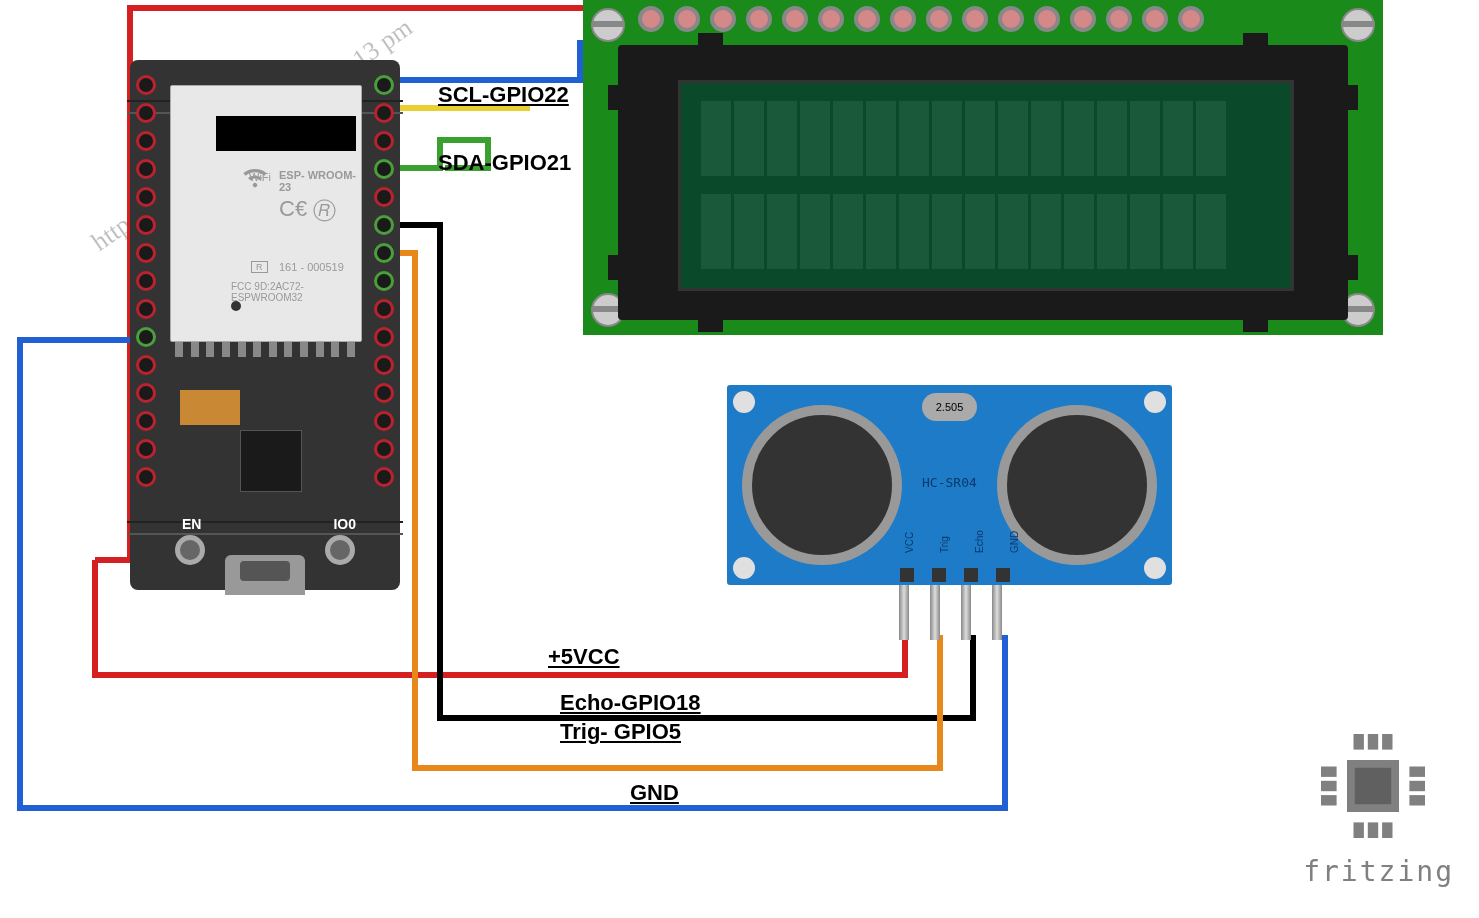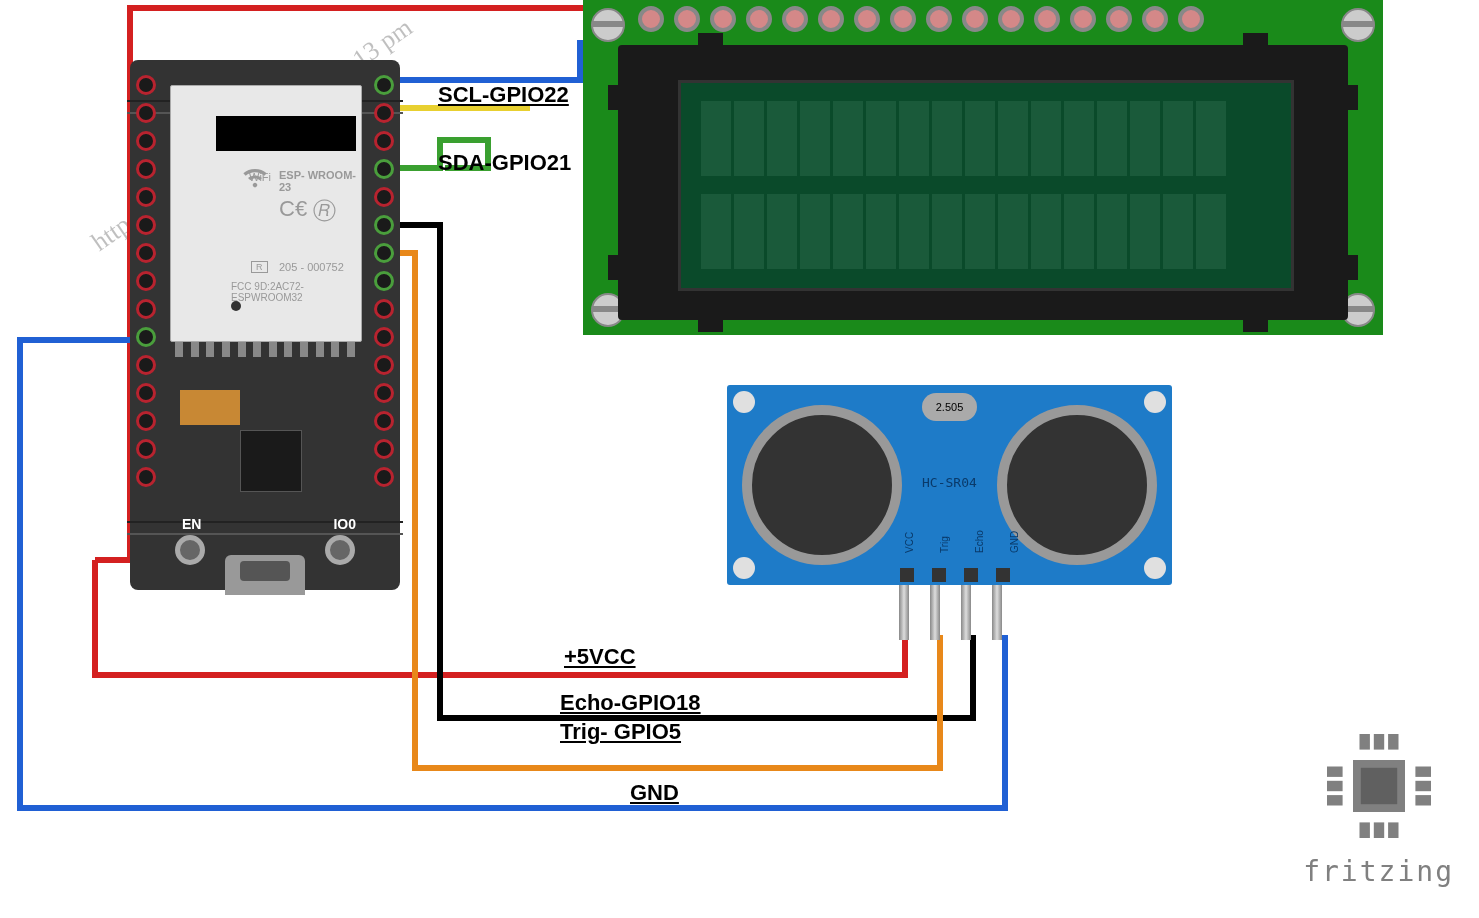--- a/index.html
+++ b/index.html
@@ -40,21 +40,21 @@
 .sr04 .screw { position: absolute; width: 22px; height: 22px; background: #e0e0e0; border-radius: 50%; }
 .sr04 .transducer { position: absolute; width: 140px; height: 140px; background: #333; border-radius: 50%; border: 10px solid #999; top: 20px; }
 .sr04 .crystal { position: absolute; left: 195px; top: 8px; width: 55px; height: 28px; background: #aaa; border-radius: 14px; font-size: 11px; text-align: center; line-height: 28px; }
 .sr04 .modname { position: absolute; left: 195px; top: 90px; color: #0a3a6a; font-size: 13px; font-family: monospace; }
 .sr04 .pinlabels { position: absolute; left: 175px; top: 155px; display: flex; gap: 20px; font-size: 10px; color: #0a3a6a; transform: rotate(0deg); }
 .sr04 .pinlabels span { transform: rotate(-90deg); display: inline-block; width: 15px; }
 .sr04 .pinheader { position: absolute; left: 173px; top: 183px; display: flex; gap: 18px; }
 .sr04 .pinheader span { width: 14px; height: 14px; background: #333; }
 
 
-.fritzing { position: absolute; right: 25px; bottom: 30px; text-align: center; }
+.fritzing { position: absolute; right: 25px; bottom: 30px; text-align: left; }
 .fritzing svg { width: 140px; height: 130px; }
 .fritzing-text { font-size: 28px; color: #808080; letter-spacing: 2px; font-family: monospace; }
 
 svg.wires { position: absolute; left: 0; top: 0; width: 1479px; height: 918px; pointer-events: none; }
 </style>
 </head>
 <body>
 
 <div class="canvas">
 
@@ -76,21 +76,21 @@
   <div class="groove" style="bottom:55px"></div>
   <div class="shield">
     <div class="shield-black"></div>
     <div class="shield-text" style="left:78px;top:85px">WiFi</div>
     <div class="shield-text" style="left:108px;top:83px;font-weight:bold">ESP- WROOM-23</div>
     <div class="shield-text" style="left:108px;top:110px;font-size:22px">C€ 🄬</div>
     <svg style="position:absolute;left:70px;top:78px;width:28px;height:28px" viewBox="0 0 24 24">
           <path fill="#999" d="M12 20c1 0 2-1 2-2s-1-2-2-2-2 1-2 2 1 2 2 2zm-4-6c2-2 6-2 8 0l2-2c-3-3-9-3-12 0zm-4-4c4-4 12-4 16 0l2-2c-5-5-15-5-20 0z"></path>
         </svg>
     <div class="shield-text" style="left:80px;top:175px;border:1px solid #999;padding:0 4px;font-size:9px">R</div>
-    <div class="shield-text" style="left:108px;top:175px">205 - 000752</div>
+    <div class="shield-text" style="left:108px;top:175px">161 - 000519</div>
     <div class="shield-text" style="left:60px;top:195px;font-size:10px">FCC 9D:2AC72-ESPWROOM32</div>
     <div style="position:absolute;left:60px;top:215px;width:10px;height:10px;background:#333;border-radius:50%"></div>
   </div>
   <div class="serial-pins">
     <span></span>
         <span></span>
         <span></span>
         <span></span>
         <span></span>
         <span></span>
@@ -240,21 +240,21 @@
 
 <div style="position:absolute;left:899px;top:585px;display:flex;gap:21px">
   <div style="width:10px;height:55px;background:linear-gradient(to right,#888,#ddd,#888)"></div>
   <div style="width:10px;height:55px;background:linear-gradient(to right,#888,#ddd,#888)"></div>
   <div style="width:10px;height:55px;background:linear-gradient(to right,#888,#ddd,#888)"></div>
   <div style="width:10px;height:55px;background:linear-gradient(to right,#888,#ddd,#888)"></div>
 </div>
 
 <div class="label" style="left:438px;top:82px">SCL-GPIO22</div>
 <div class="label" style="left:438px;top:150px;text-decoration:none">SDA-GPIO21</div>
-<div class="label" style="left:564px;top:644px">+5VCC</div>
+<div class="label" style="left:548px;top:644px">+5VCC</div>
 <div class="label" style="left:560px;top:690px">Echo-GPIO18</div>
 <div class="label" style="left:560px;top:719px">Trig- GPIO5</div>
 <div class="label" style="left:630px;top:780px">GND</div>
 
 <div class="fritzing">
   <svg viewBox="0 0 100 100">
     <rect x="30" y="30" width="40" height="40" fill="#808080"></rect>
     <rect x="36" y="36" width="28" height="28" fill="#606060"></rect>
     <rect x="35" y="10" width="8" height="12" fill="#808080"></rect>
     <rect x="46" y="10" width="8" height="12" fill="#808080"></rect>

